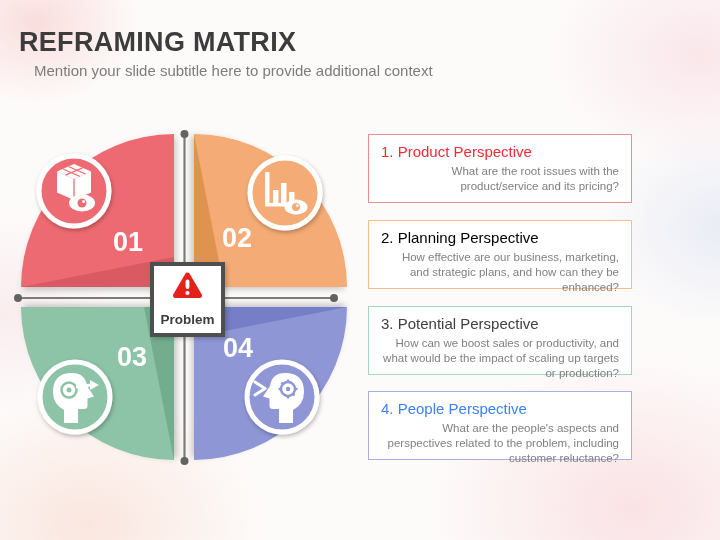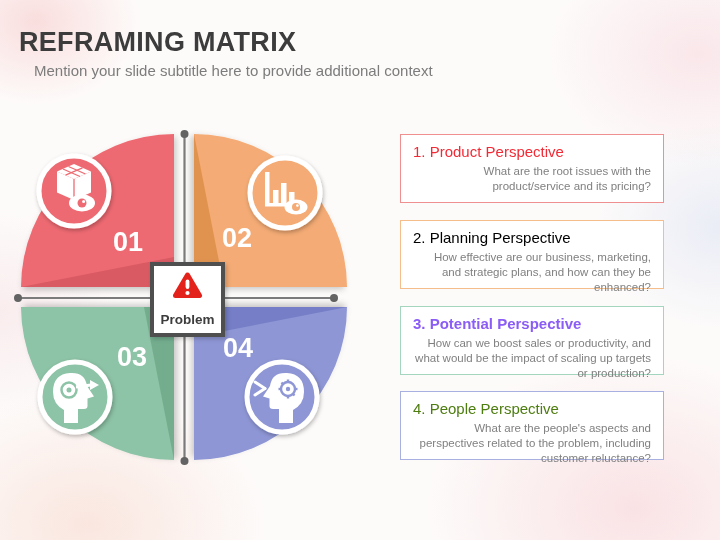--- a/index.html
+++ b/index.html
@@ -14,21 +14,21 @@
       radial-gradient(260px 190px at 12% 97%, rgba(248,216,205,.60), transparent 70%),
       radial-gradient(170px 150px at 0% 58%, rgba(246,222,226,.50), transparent 70%),
       #fdfbfa;
   }
   .title{position:absolute;left:2px;top:10px;margin:17px;font-size:27px;font-weight:bold;color:#3c3c3c;letter-spacing:.3px;}
   .subtitle{position:absolute;left:18px;top:46px;margin:16px;font-size:15px;color:#7c7c7c;}
   .matrix-svg{position:absolute;left:0;top:110px;width:370px;height:370px;}
   .panel{position:absolute;left:368px;top:134px;width:332px;}
   .card{
     position:absolute;left:0;width:264px;height:69px;box-sizing:border-box;
-    background:#fff;border:1px solid #ccc;padding:8px 12px 0 12px;margin-left:32px;
+    background:#fff;border:1px solid #ccc;padding:8px 12px 0 12px;
   }
   .card:nth-of-type(1){top:0;}
   .card:nth-of-type(2){top:86px;}
   .card:nth-of-type(3){top:172px;}
   .card:nth-of-type(4){top:257px;}
   .card h2{margin:0 0 4px 0;font-size:15px;font-weight:400;}
   .card p{margin:0;font-size:11.5px;line-height:1.32;color:#808080;text-align:right;}
   svg text{font-family:"Liberation Sans",sans-serif;}
   .qnum{font-size:27px;font-weight:bold;fill:#ffffff;}
   .center-label{font-size:13.5px;font-weight:bold;fill:#3d3d3d;}
@@ -163,22 +163,22 @@
   <section class="panel">
     <article class="card" style="border-color: rgb(239, 143, 143);">
       <h2 style="color: rgb(242, 42, 53);">1. Product Perspective</h2>
       <p>What are the root issues with the product/service and its pricing?</p>
     </article>
     <article class="card" style="border-color: rgb(245, 189, 138);">
       <h2 style="color: #000000;">2. Planning Perspective</h2>
       <p>How effective are our business, marketing, and strategic plans, and how can they be enhanced?</p>
     </article>
     <article class="card" style="border-color: rgb(164, 213, 190);">
-      <h2 style="color: #8b5cf6; font-weight: bold;">3. Potential Perspective</h2>
+      <h2 style="color: #404040;">3. Potential Perspective</h2>
       <p>How can we boost sales or productivity, and what would be the impact of scaling up targets or production?</p>
     </article>
     <article class="card" style="border-color: rgb(168, 176, 226);">
-      <h2 style="color: #4d7c0f;">4. People Perspective</h2>
+      <h2 style="color: #3b82f6;">4. People Perspective</h2>
       <p>What are the people's aspects and perspectives related to the problem, including customer reluctance?</p>
     </article>
   </section>
 
 </div>
 
 </body></html>

